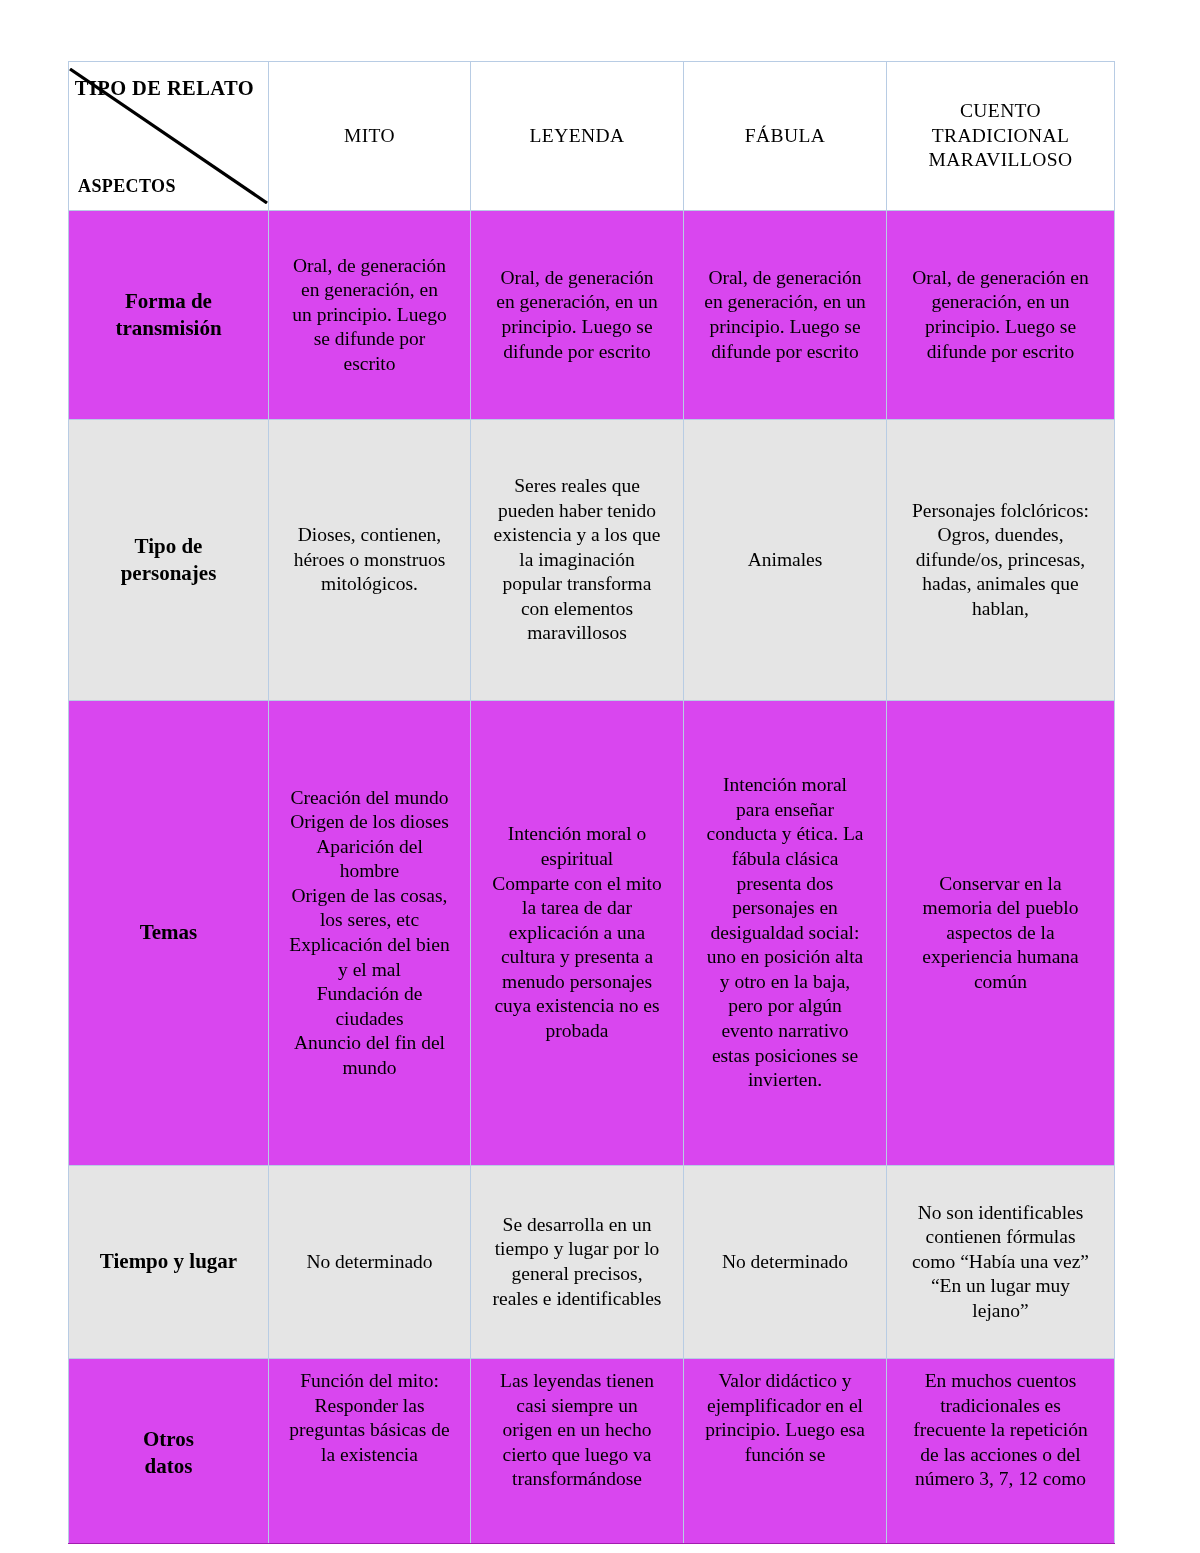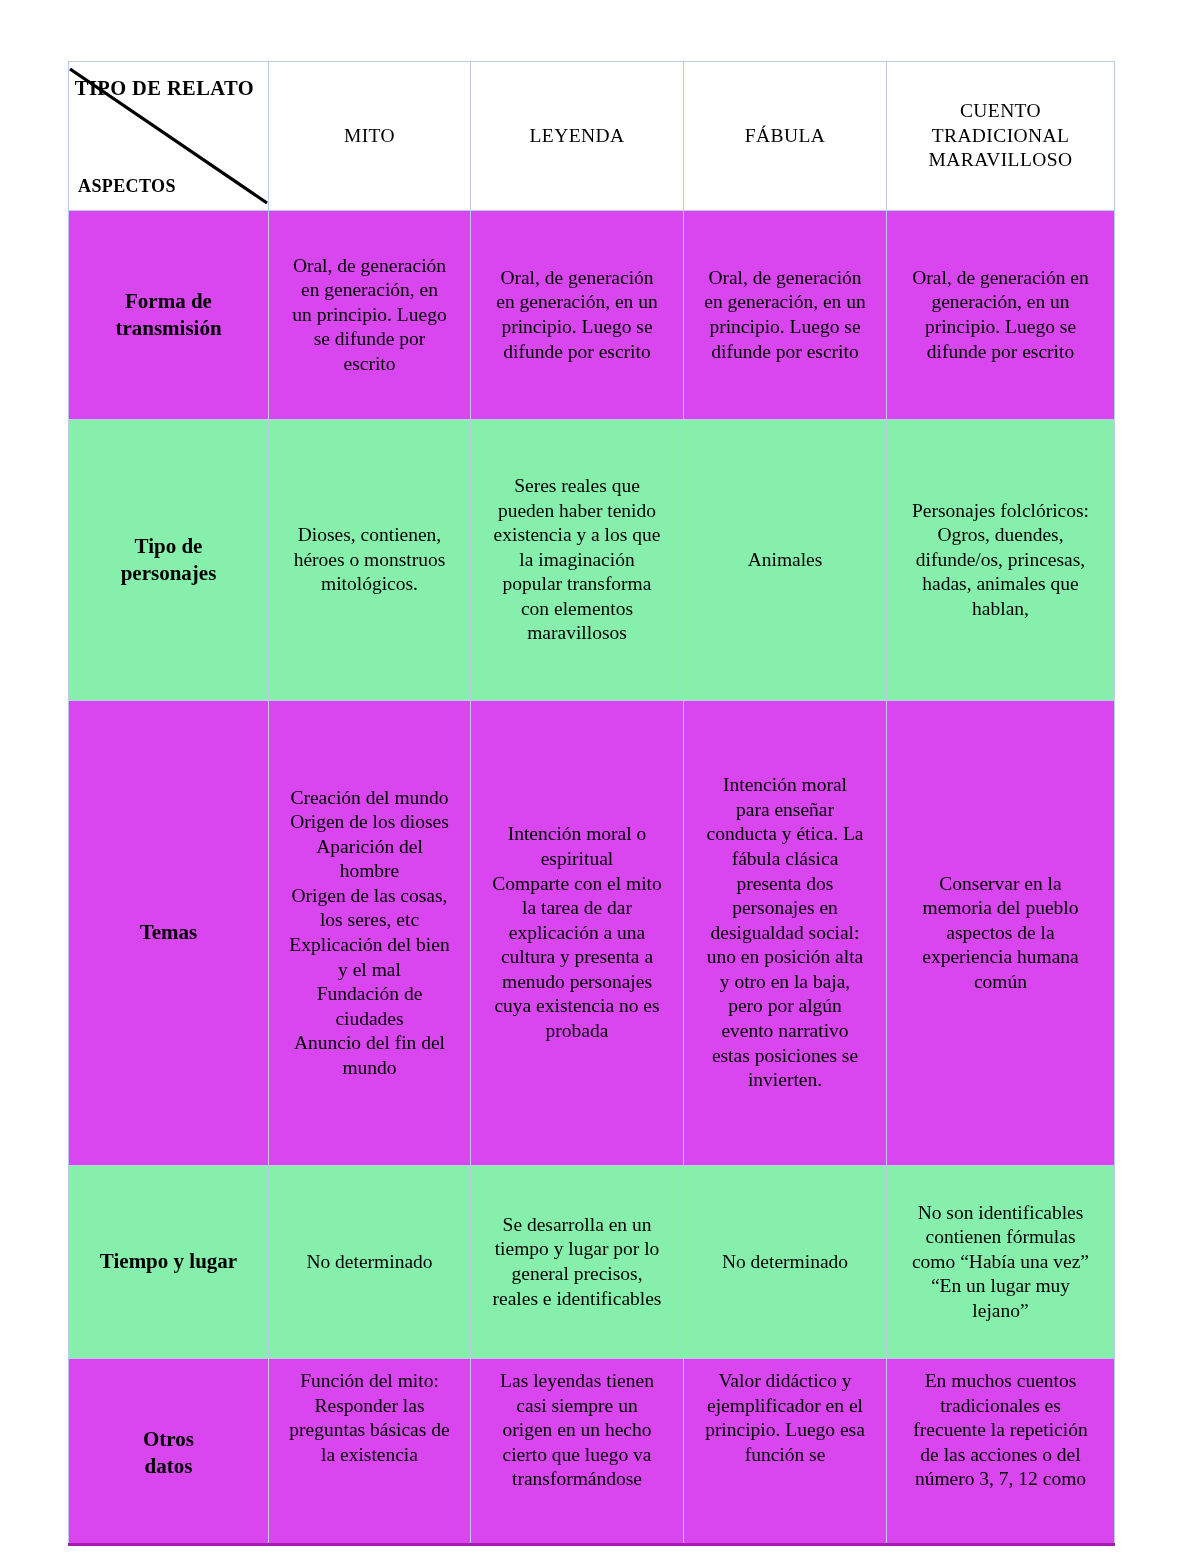--- a/index.html
+++ b/index.html
@@ -102,30 +102,30 @@
   }
   .hdr-multiline { line-height: 1.2; }
 
   
   tbody td.aspect-cell {
     font-weight: bold;
     font-size: 21px;
     line-height: 1.3;
   }
   tbody tr.shade > td { background: #d946ef; }
-  tbody tr.plain > td { background: #86efac; }
+  tbody tr.plain > td { background: #e5e5e5; }
 
   tbody tr.row-forma  > td { height: 196px; }
   tbody tr.row-tipo   > td { height: 268px; }
   tbody tr.row-temas  > td { height: 452px; }
   tbody tr.row-tiempo > td { height: 180px; margin-top: 20px; }
   tbody tr.row-otros  > td { height: 168px; vertical-align: top; padding-top: 10px; }
   tbody tr.row-otros > td.aspect-cell { vertical-align: middle; margin-top: 47px; }
 
-  tbody tr.row-otros > td { border-bottom: 3px solid #a21caf; }
+  tbody tr.row-otros > td { border-bottom: 1px solid #a21caf; }
 
   .cell-text { display: block; white-space: pre-line; }
   .narrow-lead { font-size: 19px; }
 </style>
 </head>
 <body>
 
 <div class="page">
   <div class="table-wrap">
     <table class="comparison">

